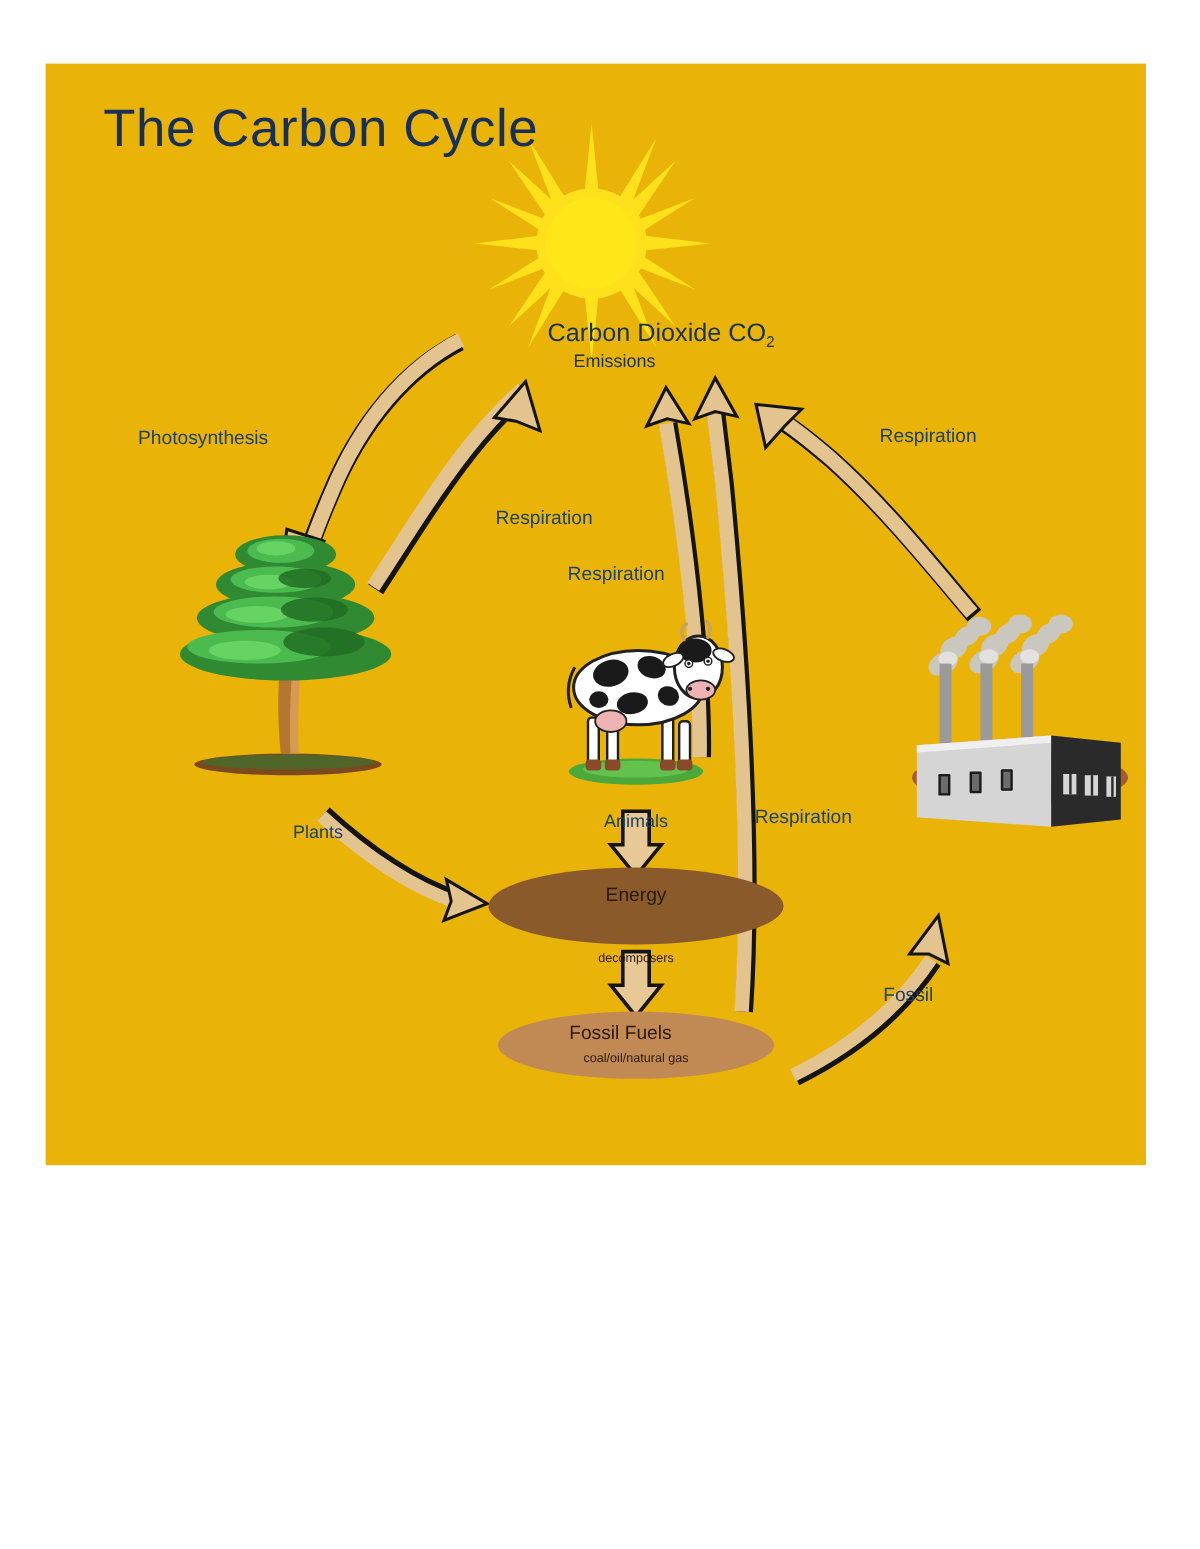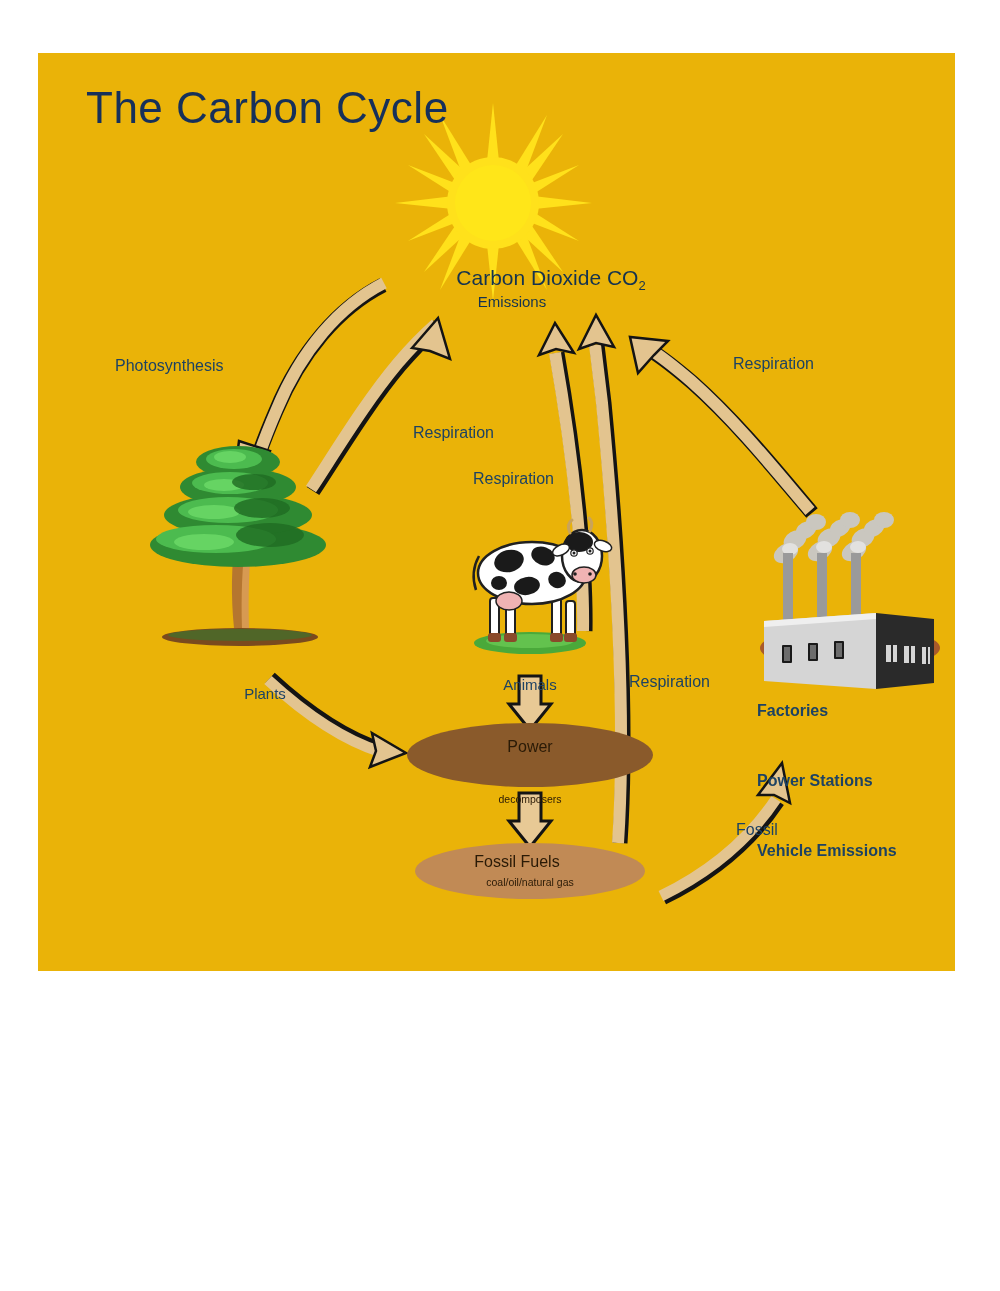--- a/index.html
+++ b/index.html
@@ -298,26 +298,21 @@
     <div class="lbl proc" style="left:591px; top:620px;">Respiration</div>
 
     <div class="lbl proc" style="left:695px; top:302px;">Respiration</div>
 
     <div class="lbl proc" style="left:698px; top:768px;">Fossil</div>
 
     <div class="lbl node-lbl ctr" style="left:227px; top:600px;margin-top:32px;">Plants</div>
 
     <div class="lbl node-lbl ctr" style="left:492px; top:604px;margin-top:19px;">Animals</div>
 
-    <div class="lbl emit" style="left:719px; top:600px;">
-      <div>Factories</div>
-      <div>Power Stations</div>
-      <div>Vehicle Emissions</div>
-    </div>
-
-    <div class="lbl pool-title ctr" style="left:492px; top:685px;">Power</div>
+
+    <div class="lbl pool-title ctr" style="left:492px; top:685px;">Energy</div>
     <div class="lbl pool-sub ctr" style="left:492px; top:740px;">decomposers</div>
 
     <div class="lbl pool-title ctr" style="left:479px; top:800px;">Fossil Fuels</div>
     <div class="lbl pool-sub ctr" style="left:492px; top:823px;">coal/oil/natural gas</div>
 
   </div>
 </div>
 
 </body></html>

